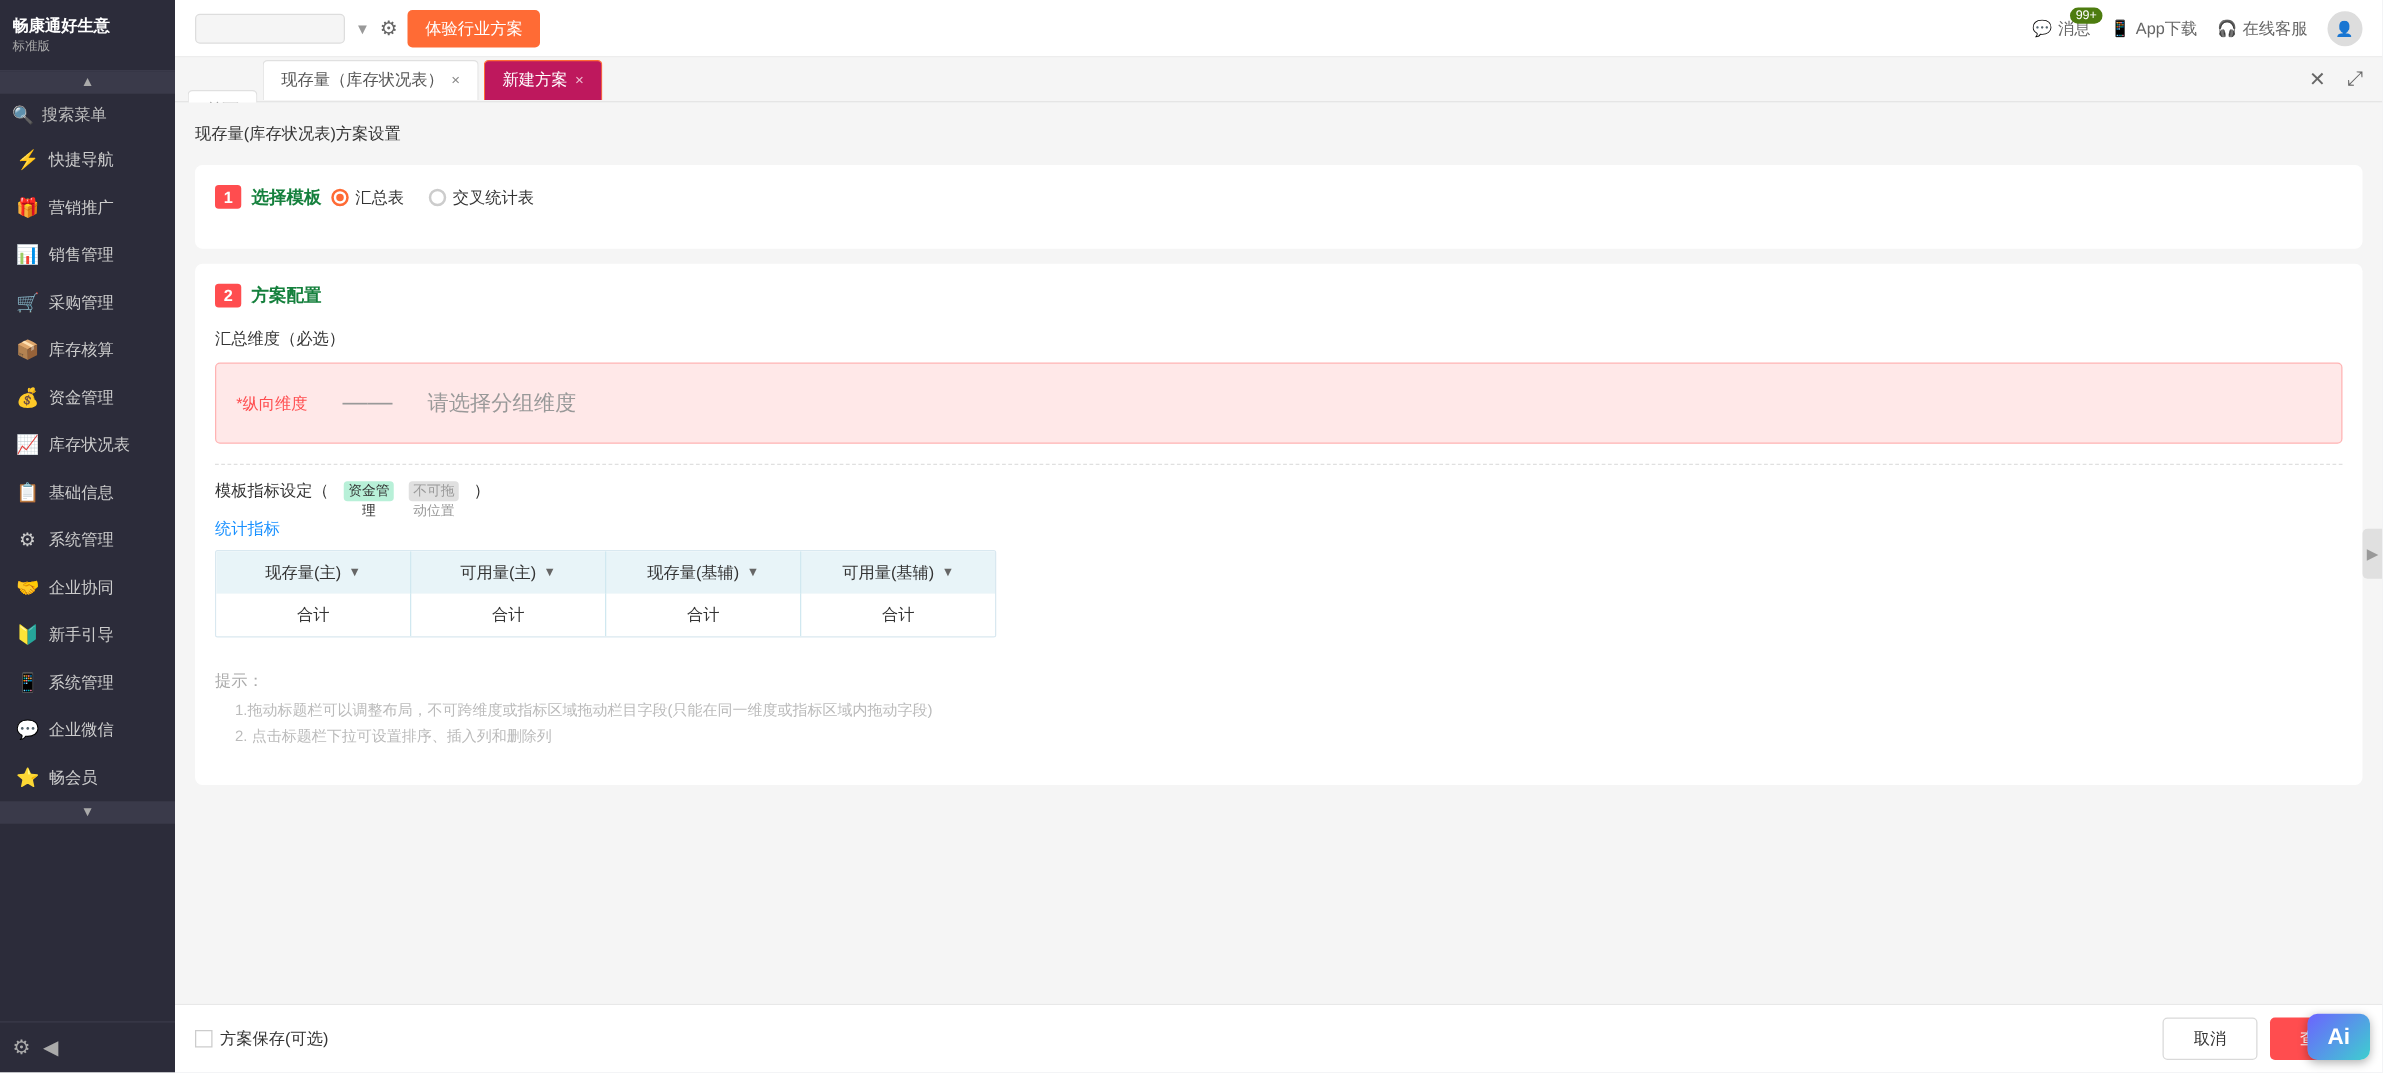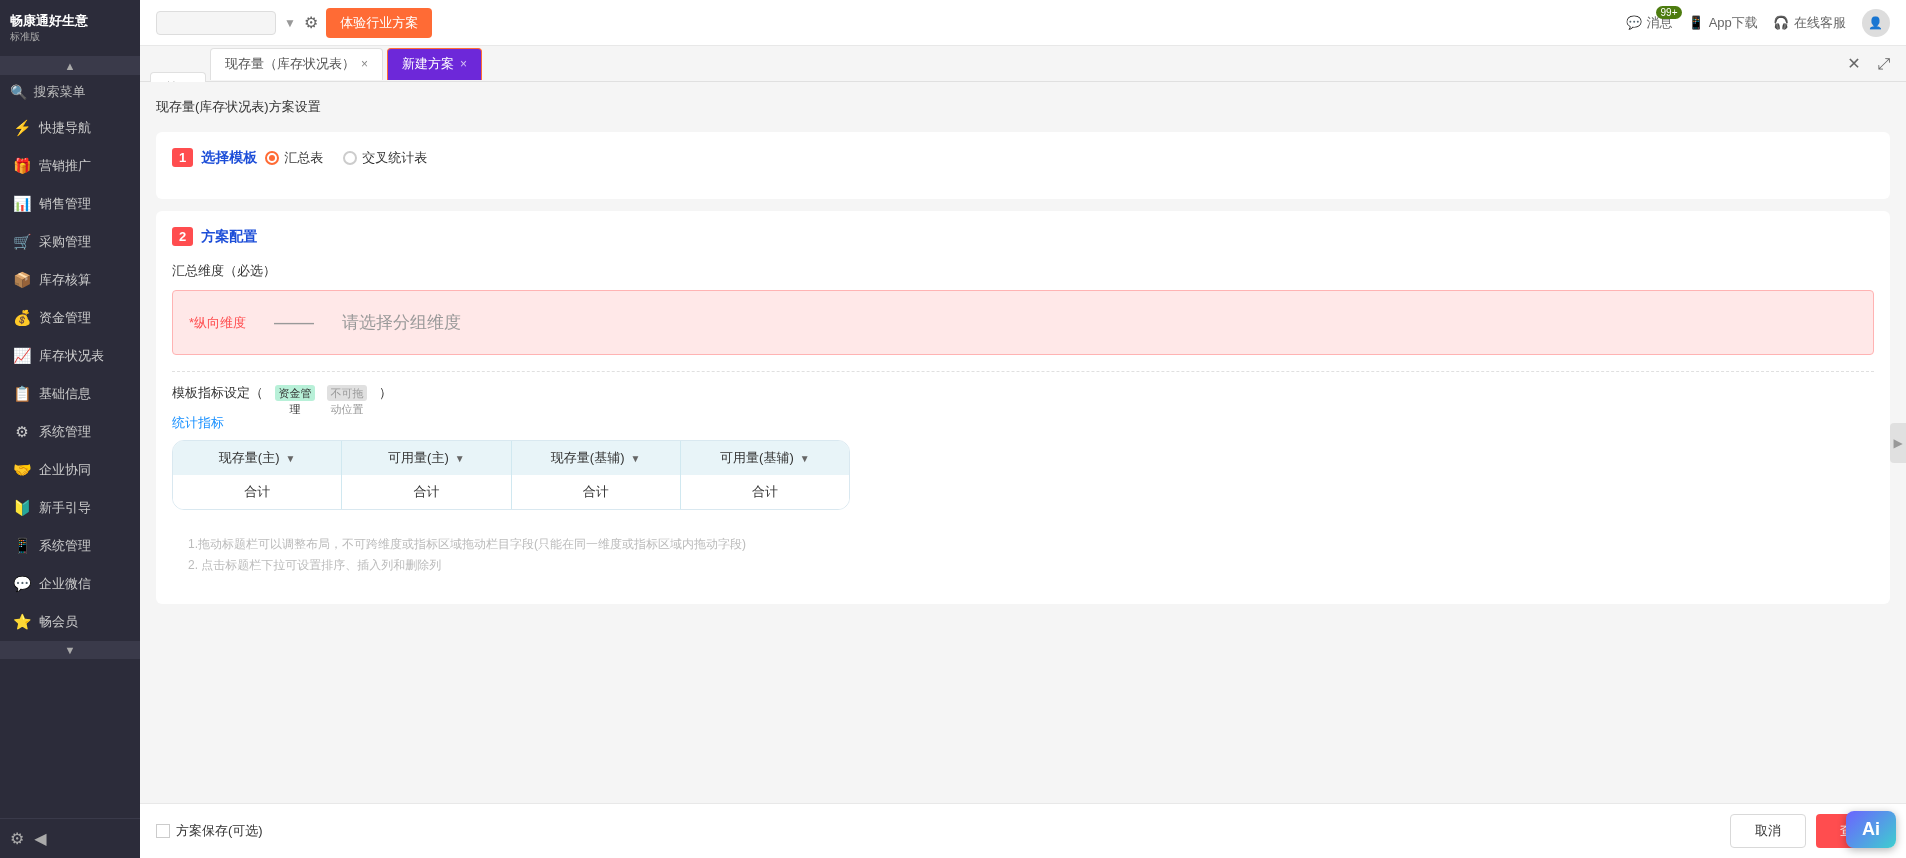--- a/index.html
+++ b/index.html
@@ -149,21 +149,21 @@
       border-radius: 4px 4px 0 0;
       border: 1px solid #e0e0e0;
       border-bottom: none;
       cursor: pointer;
       font-size: 13px;
       color: #555;
       gap: 6px;
       height: 32px;
     }
     .tab-item.active {
-      background: #6d28d9;
+      background: #be185d;
       color: #fff;
       border-color: #ff6b35;
     }
     .tab-item.home {
       background: #fff;
       color: #555;
       margin-top: 48px;
     }
     .tab-close {
       font-size: 12px;
@@ -205,21 +205,21 @@
     .step-number {
       background: #ff4d4f;
       color: #fff;
       border-radius: 3px;
       padding: 2px 7px;
       font-size: 13px;
       font-weight: bold;
     }
     .step-title {
       font-size: 14px;
-      color: #1d4ed8;
+      color: #15803d;
       font-weight: bold;
     }
 
     
     .radio-group {
       display: flex;
       align-items: center;
       gap: 20px;
     }
     .radio-item {
@@ -324,23 +324,23 @@
     }
 
     
     .stats-section-label {
       color: #1890ff;
       font-size: 13px;
       margin-bottom: 8px;
     }
     .stats-table {
       border: 1px solid #d9e8f0;
-      border-radius: 12px;
+      border-radius: 2px;
       overflow: hidden;
-      width: 678px;
+      width: 625px;
     }
     .stats-table-header {
       display: flex;
       background: #e8f4f8;
     }
     .stats-col-header {
       flex: 1;
       display: flex;
       align-items: center;
       justify-content: center;
@@ -701,20 +701,21 @@
           <div class="stats-col-body">
             <span>合计</span>
           </div>
           <div class="stats-col-body">
             <span>合计</span>
           </div>
         </div>
       </div>
 
       <div class="tips-box">
+        <div class="tips-title">提示：</div>
         <div class="tip-item">1.拖动标题栏可以调整布局，不可跨维度或指标区域拖动栏目字段(只能在同一维度或指标区域内拖动字段)</div>
         <div class="tip-item">2. 点击标题栏下拉可设置排序、插入列和<a>删除列</a></div>
       </div>
     </div>
 
     <div class="right-collapse">▶</div>
   </div>
 
   <div class="bottom-bar">
     <div class="save-option">

